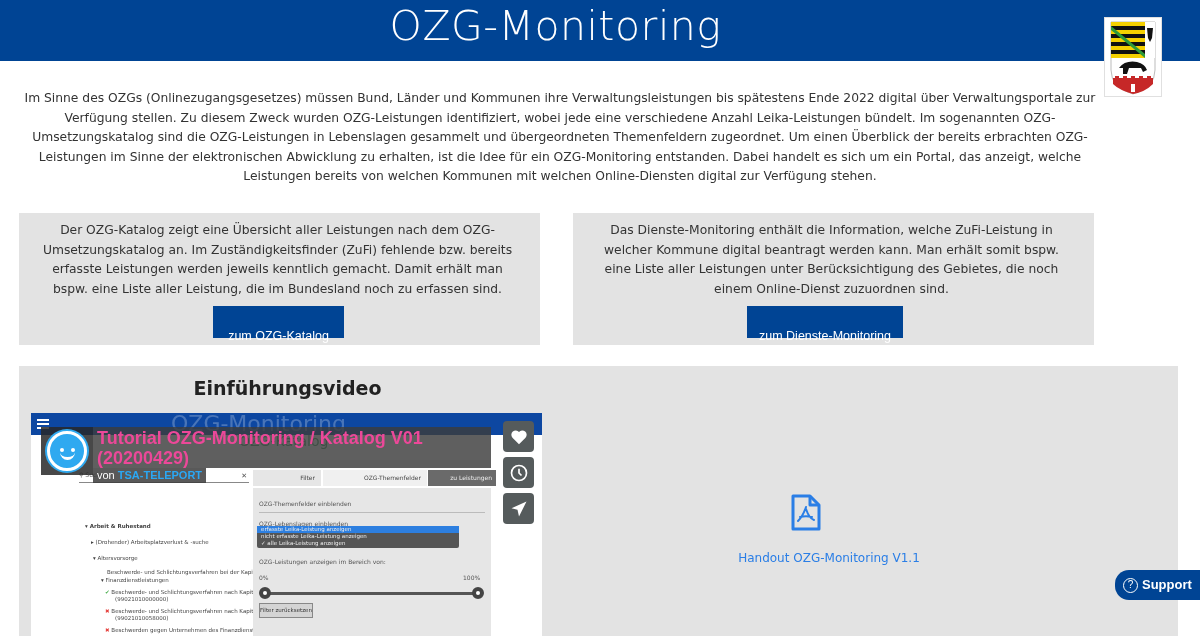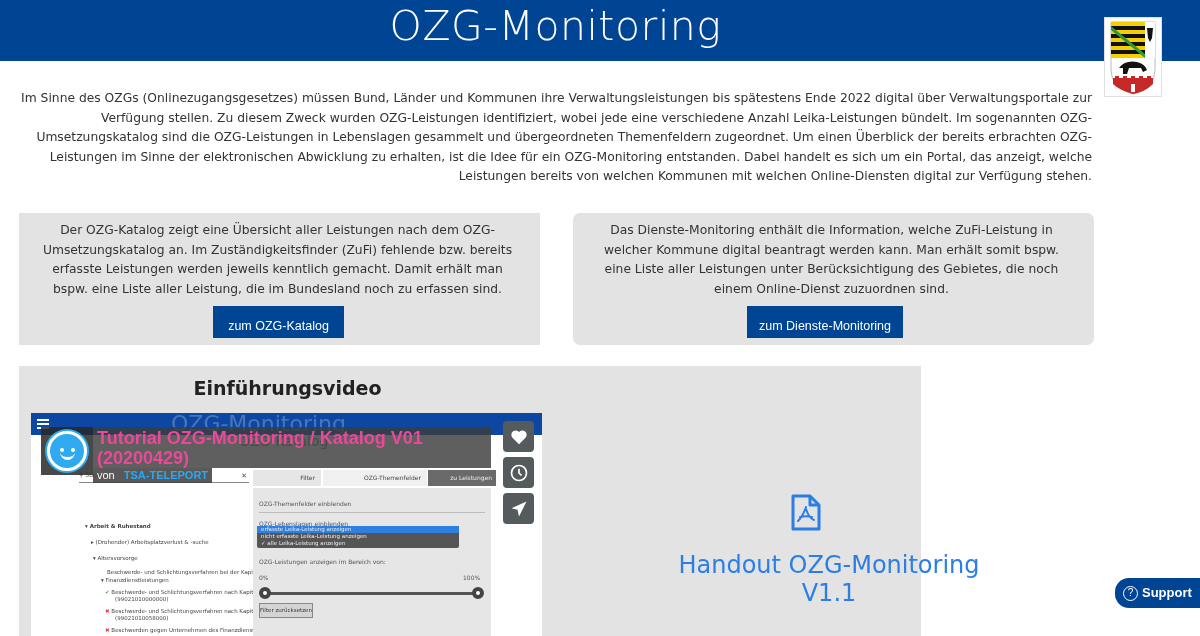--- a/index.html
+++ b/index.html
@@ -1,65 +1,65 @@
 <!DOCTYPE html>
 <html><head>
 <meta charset="utf-8">
 <style>
   * { box-sizing: border-box; margin: 0; padding: 0; }
   html, body { width: 1200px; height: 636px; overflow: hidden; background: #ffffff; font-family: "DejaVu Sans", sans-serif; color: #333; }
   .header { position: absolute; left: 0; top: 0; width: 1200px; height: 61px; background: #004494; }
   .header-title { position: absolute; left: 0; width: 1111px; top: 2px; text-align: center; color: #fff; font-family: "DejaVu Sans", sans-serif; font-weight: 200; font-size: 41px; letter-spacing: 0.5px; -webkit-text-stroke: 0; }
   .logo { position: absolute; left: 1104px; top: 17px; width: 58px; height: 80px; background: #fff; border: 1px solid #e0e0e0; }
-  .intro { position: absolute; left: 12px; top: 89px; width: 1080px; text-align: right; font-size: 12.3px; line-height: 19.5px; color: #333; }
+  .intro { position: absolute; left: 20px; top: 89px; width: 1080px; text-align: center; font-size: 12.3px; line-height: 19.5px; color: #333; }
   .card { position: absolute; top: 213px; height: 132px; background: #e3e3e3; text-align: center; }
   .card p { position: absolute; left: 20px; right: 24px; top: 8px; font-size: 12.3px; line-height: 19.5px; color: #333; }
-  .card .btn { position: absolute; top: 93px; height: 32px; background: #004494; color: #fff; font-size: 12.5px; line-height: 32px; padding: 4px 12px; border: none; cursor: pointer; white-space: nowrap; }
+  .card .btn { position: absolute; top: 93px; height: 32px; background: #004494; color: #fff; font-size: 12.5px; line-height: 32px; padding: 14px 12px; border: none; cursor: pointer; white-space: nowrap; }
   .card1 { left: 19px; width: 521px; }
-  .card2 { left: 573px; width: 521px; border-radius: 7px; }
+  .card2 { left: 573px; width: 521px; }
   .card1 .btn { left: 194px; width: 131px; }
   .card2 .btn { left: 174px; width: 156px; }
-  .media { position: absolute; left: 19px; top: 366px; width: 902px; height: 270px; background: #e3e3e3; }
+  .media { position: absolute; left: 19px; top: 366px; width: 1159px; height: 270px; background: #e3e3e3; }
   .video-title { position: absolute; left: 0; width: 537px; top: 11px; text-align: center; font-size: 19px; color: #222; }
   .video { position: absolute; left: 12px; top: 47px; width: 511px; height: 223px; background: #fff; overflow: hidden; }
   .v-blue { position: absolute; left: 0; top: 0; width: 511px; height: 22px; background: #0d47a1; }
   .v-faint-title { position: absolute; left: 140px; top: -2px; font-size: 22px; color: rgba(255,255,255,0.25); }
   .v-burger { position: absolute; left: 6px; top: 6px; width: 12px; height: 10px; border-top: 2px solid #fff; border-bottom: 2px solid #fff; }
   .v-burger::after { content: ""; position: absolute; left: 0; top: 2px; width: 12px; height: 2px; background: #fff; }
   .v-avatar-box { position: absolute; left: 10px; top: 14px; width: 52px; height: 48px; background: rgba(40,40,40,0.85); }
   .v-avatar { position: absolute; left: 6px; top: 4px; width: 40px; height: 40px; border-radius: 50%; background: #2fa9f0; border: 3px solid #fff; box-shadow: 0 0 0 2px #2fa9f0; }
   .v-avatar .eye1, .v-avatar .eye2 { position: absolute; top: 14px; width: 4px; height: 4px; background: #fff; border-radius: 50%; }
   .v-avatar .eye1 { left: 10px; } .v-avatar .eye2 { left: 21px; }
   .v-avatar .mouth { position: absolute; left: 10px; top: 18px; width: 15px; height: 8px; border-bottom: 3px solid #fff; border-radius: 0 0 10px 10px; }
   .v-title-box { position: absolute; left: 62px; top: 14px; width: 398px; height: 41px; background: rgba(60,60,60,0.82); }
   .v-title { position: absolute; left: 4px; top: 1px; color: #ec4899; font-family: "Liberation Sans", sans-serif; font-weight: bold; font-size: 18px; line-height: 20px; }
   .v-katalog { position: absolute; left: 208px; top: 20px; color: #15803d; font-size: 14px; opacity: 0.75; }
   .v-byline { position: absolute; left: 62px; top: 55px; height: 15px; background: rgba(60,60,60,0.85); padding: 0 4px; font-family: "Liberation Sans", sans-serif; font-size: 11px; line-height: 15px; color: #fff; white-space: nowrap; }
-  .v-byline .chan { color: #2aa8f5; font-weight: bold; margin-left: 9px; }
+  .v-byline .chan { color: #2aa8f5; font-weight: bold; margin-left: 3px; }
   .v-search { position: absolute; left: 48px; top: 58px; width: 170px; height: 12px; border-bottom: 1px solid #888; font-size: 6px; color: #555; }
   .v-search .x { position: absolute; right: 2px; top: 1px; font-size: 7px; }
   .v-filter { position: absolute; left: 222px; top: 57px; width: 68px; height: 16px; background: #e6e6e6; font-size: 6px; text-align: right; padding: 4px 6px 0 0; color: #444; }
   .v-themen { position: absolute; left: 292px; top: 57px; width: 104px; height: 16px; background: #f0f0f0; font-size: 6px; text-align: right; padding: 4px 6px 0 0; color: #444; }
   .v-zuleist { position: absolute; left: 397px; top: 57px; width: 68px; height: 16px; background: #6a6a6a; font-size: 6px; text-align: right; padding: 4px 4px 0 0; color: #eee; }
   .v-panel { position: absolute; left: 222px; top: 75px; width: 238px; height: 148px; background: #e6e6e6; }
   .v-panel .lbl { position: absolute; left: 6px; font-size: 6px; color: #555; }
   .v-panel .line { position: absolute; left: 6px; width: 226px; height: 1px; background: #bbb; }
   .v-dropdown { position: absolute; left: 4px; top: 38px; width: 202px; height: 22px; background: #555; border-radius: 2px; font-size: 5.5px; color: #eee; }
   .v-dropdown div { height: 7px; line-height: 7px; padding-left: 4px; }
   .v-dropdown .sel { background: #2d7fe0; }
   .v-slider { position: absolute; left: 12px; top: 104px; width: 213px; height: 3px; background: #555; }
   .v-knob { position: absolute; top: -5px; width: 12px; height: 12px; background: #444; border-radius: 50%; border: 3px solid #444; }
   .v-knob::after { content: ""; position: absolute; left: 1px; top: 1px; width: 4px; height: 4px; background: #fff; border-radius: 50%; }
   .v-reset { position: absolute; left: 6px; top: 115px; width: 54px; height: 15px; background: #d4d4d4; border: 1px solid #888; font-size: 5.5px; line-height: 13px; text-align: center; color: #333; }
   .v-tree { position: absolute; left: 0; top: 0; font-size: 5.5px; color: #444; }
   .v-tree div { position: absolute; white-space: nowrap; }
   .v-side-btn { position: absolute; left: 472px; width: 31px; height: 31px; background: #555b5c; border-radius: 4px; display: flex; align-items: center; justify-content: center; }
   .handout-icon { position: absolute; left: 790px; top: 494px; width: 32px; height: 38px; }
-  .handout-link { position: absolute; left: 659px; width: 340px; top: 551px; text-align: center; font-size: 24px; color: #2a7ee6; text-decoration: none; cursor: pointer; }
-  .support { position: absolute; left: 1115px; top: 570px; width: 85px; height: 30px; background: #004494; border-radius: 14px 0 0 14px; color: #fff; font-family: "Liberation Sans", sans-serif; font-weight: bold; font-size: 13px; line-height: 30px; padding-left: 8px; cursor: pointer; margin-top: 8px; }
+  .handout-link { position: absolute; left: 659px; width: 340px; top: 551px; text-align: center; font-size: 12px; color: #2a7ee6; text-decoration: none; cursor: pointer; }
+  .support { position: absolute; left: 1115px; top: 570px; width: 85px; height: 30px; background: #004494; border-radius: 14px 0 0 14px; color: #fff; font-family: "Liberation Sans", sans-serif; font-weight: bold; font-size: 13px; line-height: 30px; padding-left: 8px; cursor: pointer; }
   .support .q { display: inline-block; width: 15px; height: 15px; border: 1.5px solid #fff; border-radius: 50%; font-size: 10px; line-height: 12px; text-align: center; vertical-align: 1px; margin-right: 4px; font-weight: normal; }
 </style>
 </head>
 <body>
 
 <header class="header">
   <div class="header-title">OZG-Monitoring</div>
 </header>
 
 <div class="logo">

